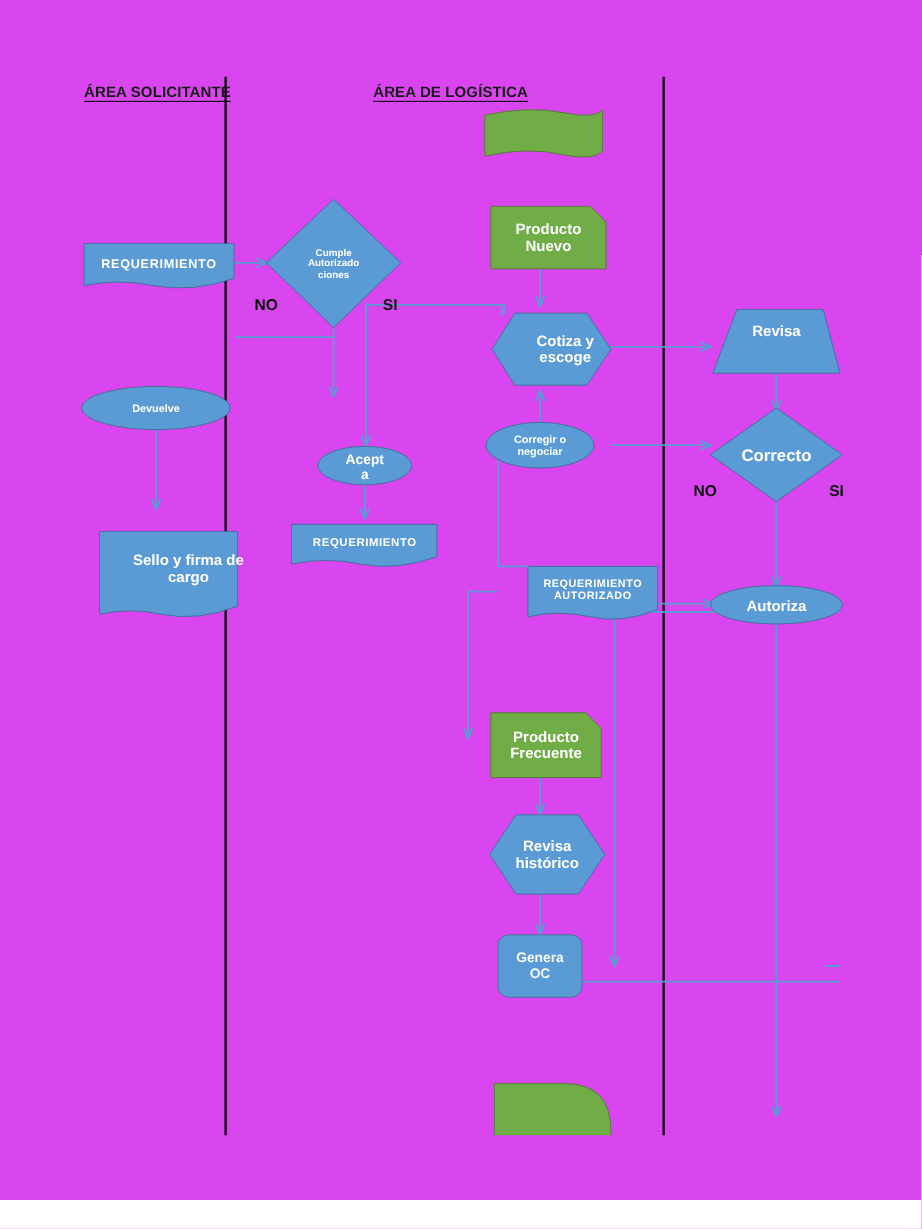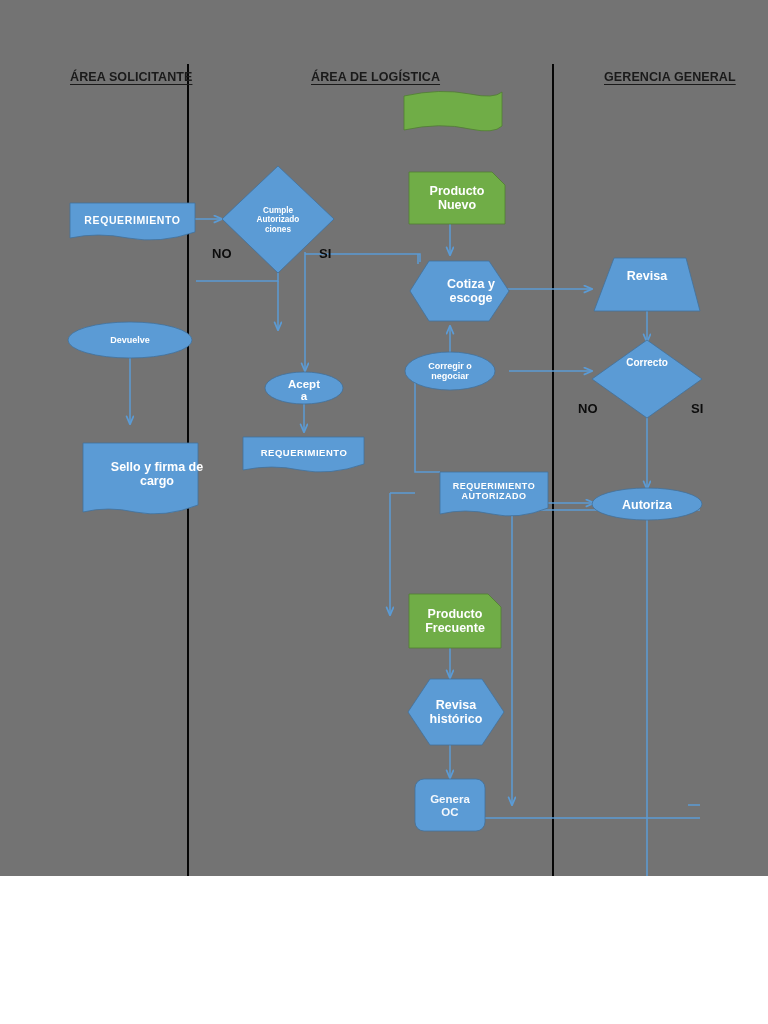--- a/index.html
+++ b/index.html
@@ -7,22 +7,22 @@
     margin: 0;
     padding: 0;
     background: #ffffff;
   }
   body {
     font-family: "Liberation Sans", sans-serif;
   }
   #page {
     position: relative;
     width: 768px;
-    height: 876px;
-    background: #737373;
+    height: 1000px;
+    background: #d946ef;
     overflow: hidden;
   }
   #svg-root {
     position: absolute;
     left: 0;
     top: 0;
     width: 768px;
     height: 1024px;
   }
   .lane-title {
@@ -171,23 +171,20 @@
       <path d="M647,340 L702,379 L647,418 L592,379 Z" fill="#5B9BD5" stroke="#41719C" stroke-width="0.8"></path>
 
       <ellipse cx="647" cy="504" rx="55" ry="16" fill="#5B9BD5" stroke="#41719C" stroke-width="0.8"></ellipse>
     </g>
   </svg>
 
   <div class="lane-title" style="left:70px; top:70px;">ÁREA SOLICITANTE</div>
 
   <div class="lane-title" style="left:311px; top:70px;">ÁREA DE LOGÍSTICA</div>
 
-  <div class="clip-fade" style="left:604px; top:66px; width:164px; height:24px;">
-    <div class="lane-title" style="left:0px; top:4px;">GERENCIA GENERAL</div>
-  </div>
 
   <div class="node-label" style="left:70px; top:203px; width:125px; height:34px; font-size:10.5px; letter-spacing:0.6px;">REQUERIMIENTO</div>
 
   <div class="node-label" style="left:240px; top:192px; width:76px; height:56px; font-size:8.2px;">Cumple
 Autorizado
 ciones</div>
 
   <div class="node-label" style="left:92px; top:330px; width:76px; height:20px; font-size:9px;">Devuelve</div>
 
   <div class="node-label" style="left:85px; top:452px; width:112px; height:44px; font-size:12.5px;margin-left:16px;">Sello y firma de
@@ -216,21 +213,21 @@
 
   <div class="node-label" style="left:414px; top:692px; width:84px; height:40px; font-size:12.5px;">Revisa
 histórico</div>
 
   <div class="node-label" style="left:416px; top:788px; width:68px; height:36px; font-size:11.5px; opacity:0.93;">Genera
 OC</div>
 
 
   <div class="node-label" style="left:607px; top:265px; width:80px; height:22px; font-size:12.5px;">Revisa</div>
 
-  <div class="node-label" style="left:612px; top:353px; width:70px; height:20px; font-size:10px;">Correcto</div>
+  <div class="node-label" style="left:612px; top:369px; width:70px; height:20px; font-size:14px;">Correcto</div>
 
   <div class="node-label" style="left:607px; top:494px; width:80px; height:22px; font-size:12.5px;">Autoriza</div>
 
   <div class="branch-label" style="left:212px; top:246px;">NO</div>
 
   <div class="branch-label" style="left:319px; top:246px;">SI</div>
 
   <div class="branch-label" style="left:578px; top:401px;">NO</div>
 
   <div class="branch-label" style="left:691px; top:401px;">SI</div>

